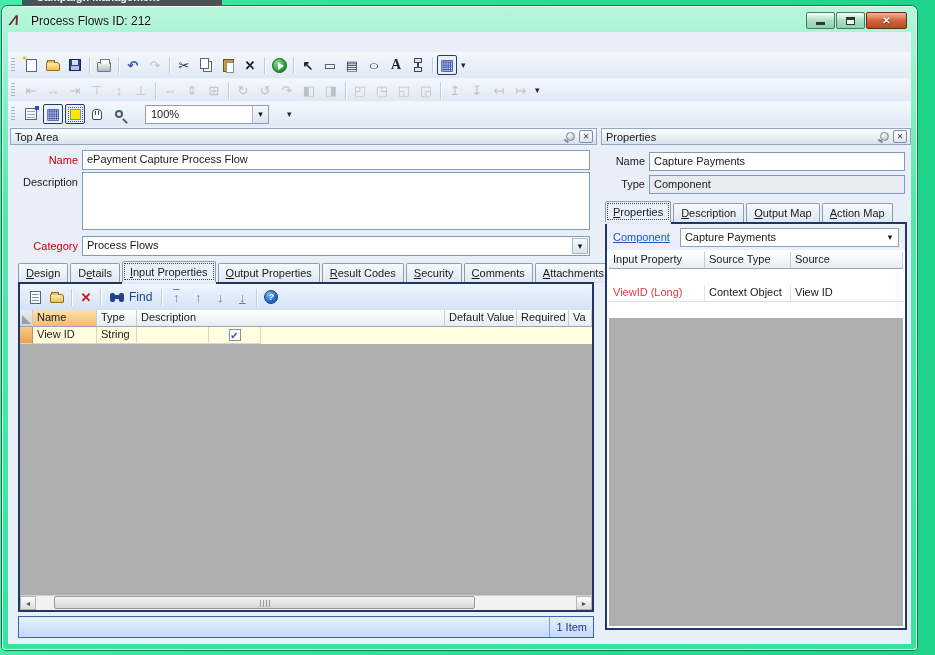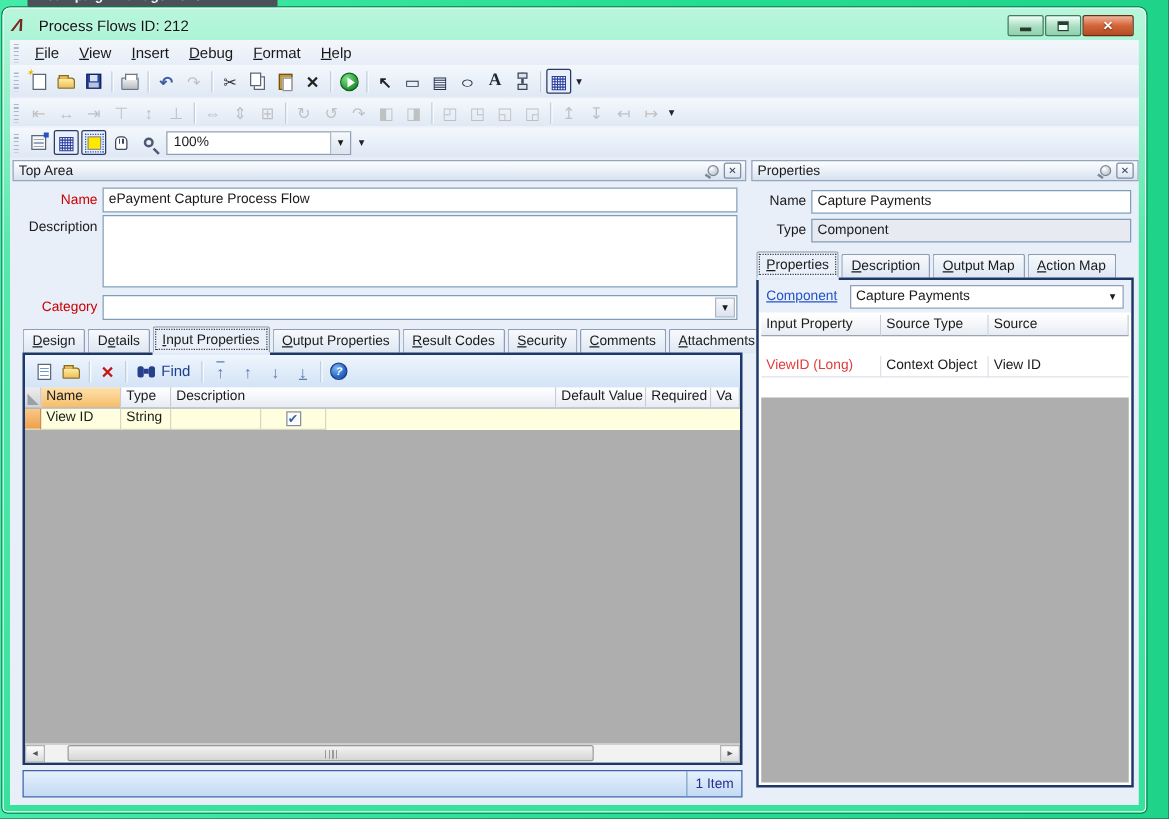--- a/index.html
+++ b/index.html
@@ -36,21 +36,21 @@
          background:linear-gradient(#f4f8fd,#dfe8f4);}
   .tb1{top:20px;height:26px;}
   .tb2{top:46px;height:23px;border-top:1px solid #eef3fa;}
   .tb3{top:69px;height:25px;border-top:1px solid #eef3fa;}
   .tbtn{height:20px;min-width:20px;display:inline-flex;align-items:center;justify-content:center;
         margin:0 1px;border:1px solid rgba(0,0,0,0);border-radius:2px;font-size:13px;color:#333;position:relative;}
   .tbtn.prs{border:1px solid #2a3a66;background:#e9f0fa;}
   .tbtn.dis{color:#b4bac4;opacity:.85;filter:grayscale(1);}
   .tsep{width:1px;height:17px;background:#c2cddc;box-shadow:1px 0 0 #fbfdff;margin:0 3px;}
   .tcaret{font-size:9px;color:#223;padding:0 3px;align-self:center;}
-  .tcombo{display:flex;align-items:center;width:148px;height:19px;background:#fff;border:1px solid #8fa0b8;margin:0 3px;}
+  .tcombo{display:flex;align-items:center;width:124px;height:19px;background:#fff;border:1px solid #8fa0b8;margin:0 15px;}
   .tcombo .val{flex:1;padding:0 5px;}
   .tcombo .dd{width:16px;height:100%;display:flex;align-items:center;justify-content:center;font-size:9px;
               background:linear-gradient(#f6f9fc,#dce4ef);border-left:1px solid #aab6c6;}
   .c-undo{color:#3b5fa0;font-weight:bold;}
   .c-del{font-weight:bold;color:#222;}
   .c-del2{font-weight:bold;color:#c41414;}
   .c-grid{color:#2a3f9e;font-size:15px;}
   .c-shape{color:#26324a;}
   .sx14{transform:scaleX(1.45);}
   .c-text{font-family:"Liberation Serif",serif;font-weight:bold;font-size:14px;color:#1c2436;}
@@ -180,29 +180,20 @@
         <span class="wbtn">
             <span class="g-restore"></span>
           </span>
         <span class="wbtn close">
             <span>✕</span>
           </span>
       </span>
     </div>
 
     <div class="client">
-      <div class="menubar">
-          <span class="grip"></span>
-          <span class="menu-item"><u>F</u>ile</span>
-          <span class="menu-item"><u>V</u>iew</span>
-          <span class="menu-item"><u>I</u>nsert</span>
-          <span class="menu-item"><u>D</u>ebug</span>
-          <span class="menu-item"><u>F</u>ormat</span>
-          <span class="menu-item"><u>H</u>elp</span>
-        </div>
       <div class="tbrow tb1">
           <span class="grip"></span>
           <span class="tbtn">
             <i class="ci i-new"></i>
           </span>
           <span class="tbtn">
             <i class="ci i-open"></i>
           </span>
           <span class="tbtn">
             <i class="ci i-save"></i>
@@ -365,20 +356,21 @@
           <span class="pclose">
               <span>✕</span>
             </span>
         </div>
         <div class="flabel red" style="left:0;top:26px;width:68px;">Name</div>
         <div class="tinput" style="left:72px;top:22px;width:508px;height:20px;">ePayment Capture Process Flow</div>
         <div class="flabel" style="left:0;top:48px;width:68px;">Description</div>
         <div class="tinput" style="left:72px;top:44px;width:508px;height:58px;"></div>
         <div class="flabel red" style="left:0;top:112px;width:68px;">Category</div>
         <div class="combo" style="left:72px;top:108px;width:508px;height:20px;">
+          <span class="val">Process Flows</span>
           <span class="dd">▾</span>
         </div>
         <div class="tabs" style="left:8px;top:133px;" id="main-tabs">
             <div class="tab"><u>D</u>esign</div>
             <div class="tab">D<u>e</u>tails</div>
             <div class="tab active"><u>I</u>nput Properties</div>
             <div class="tab"><u>O</u>utput Properties</div>
             <div class="tab"><u>R</u>esult Codes</div>
             <div class="tab"><u>S</u>ecurity</div>
             <div class="tab"><u>C</u>omments</div>

